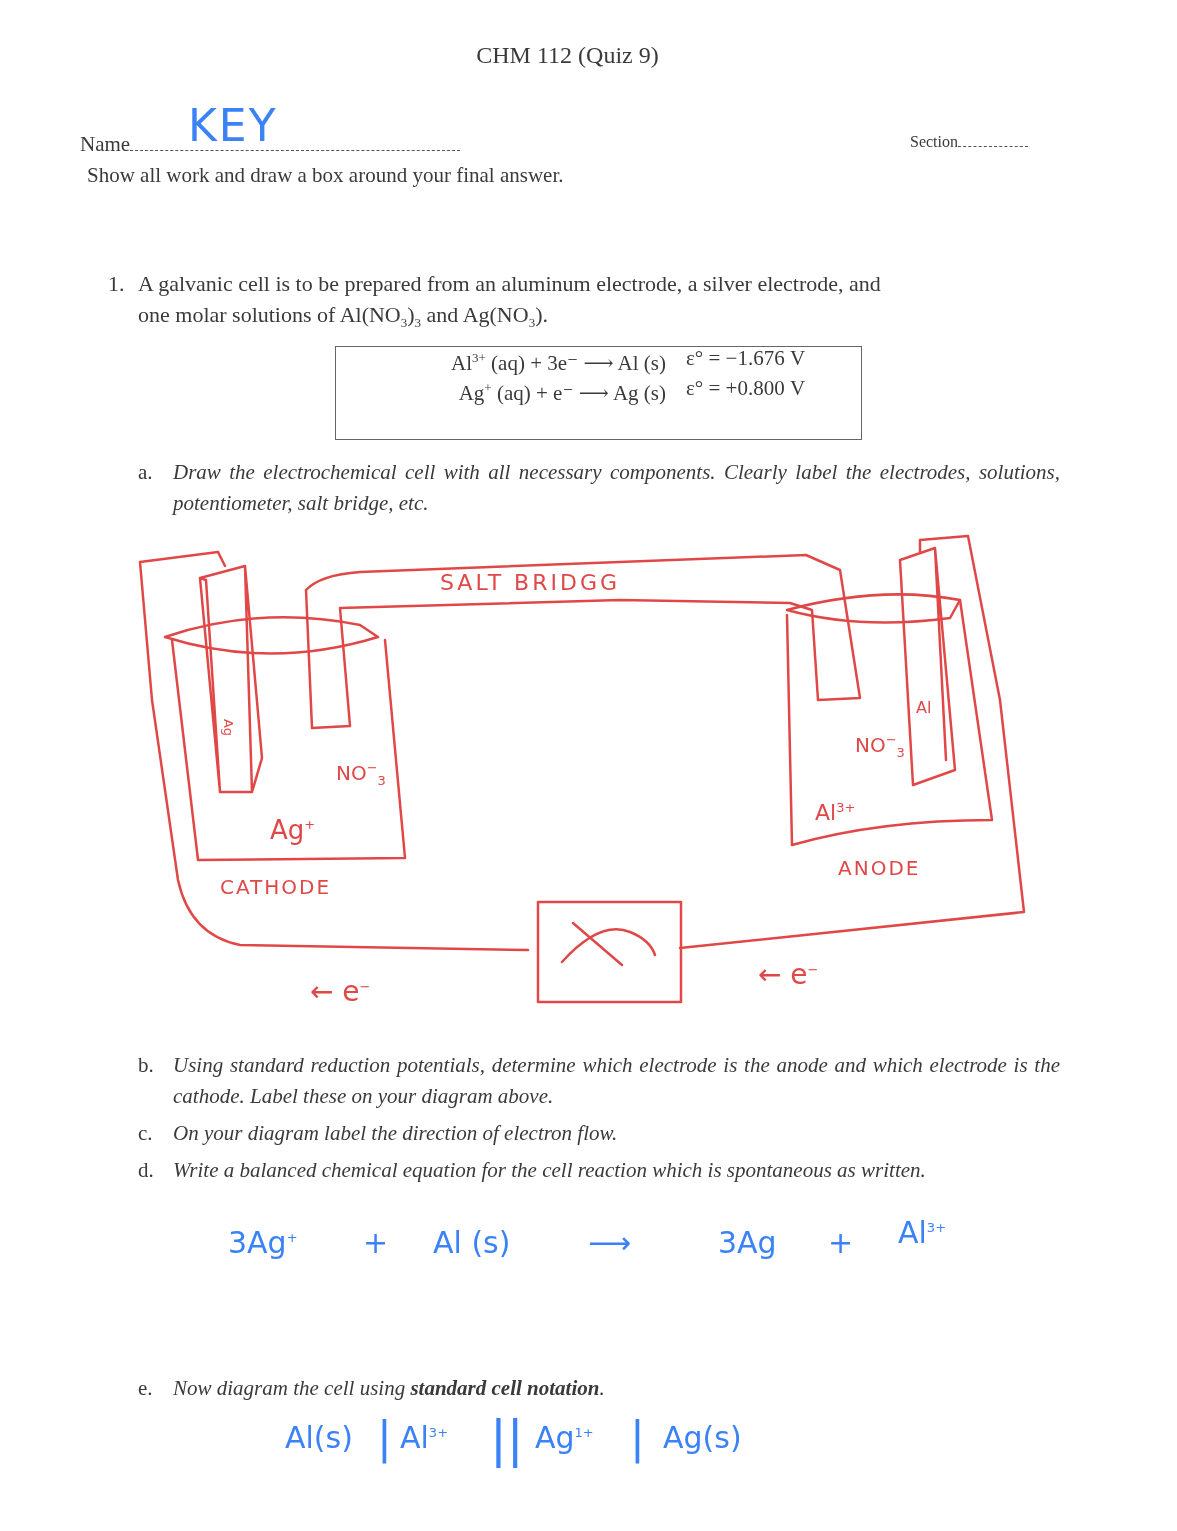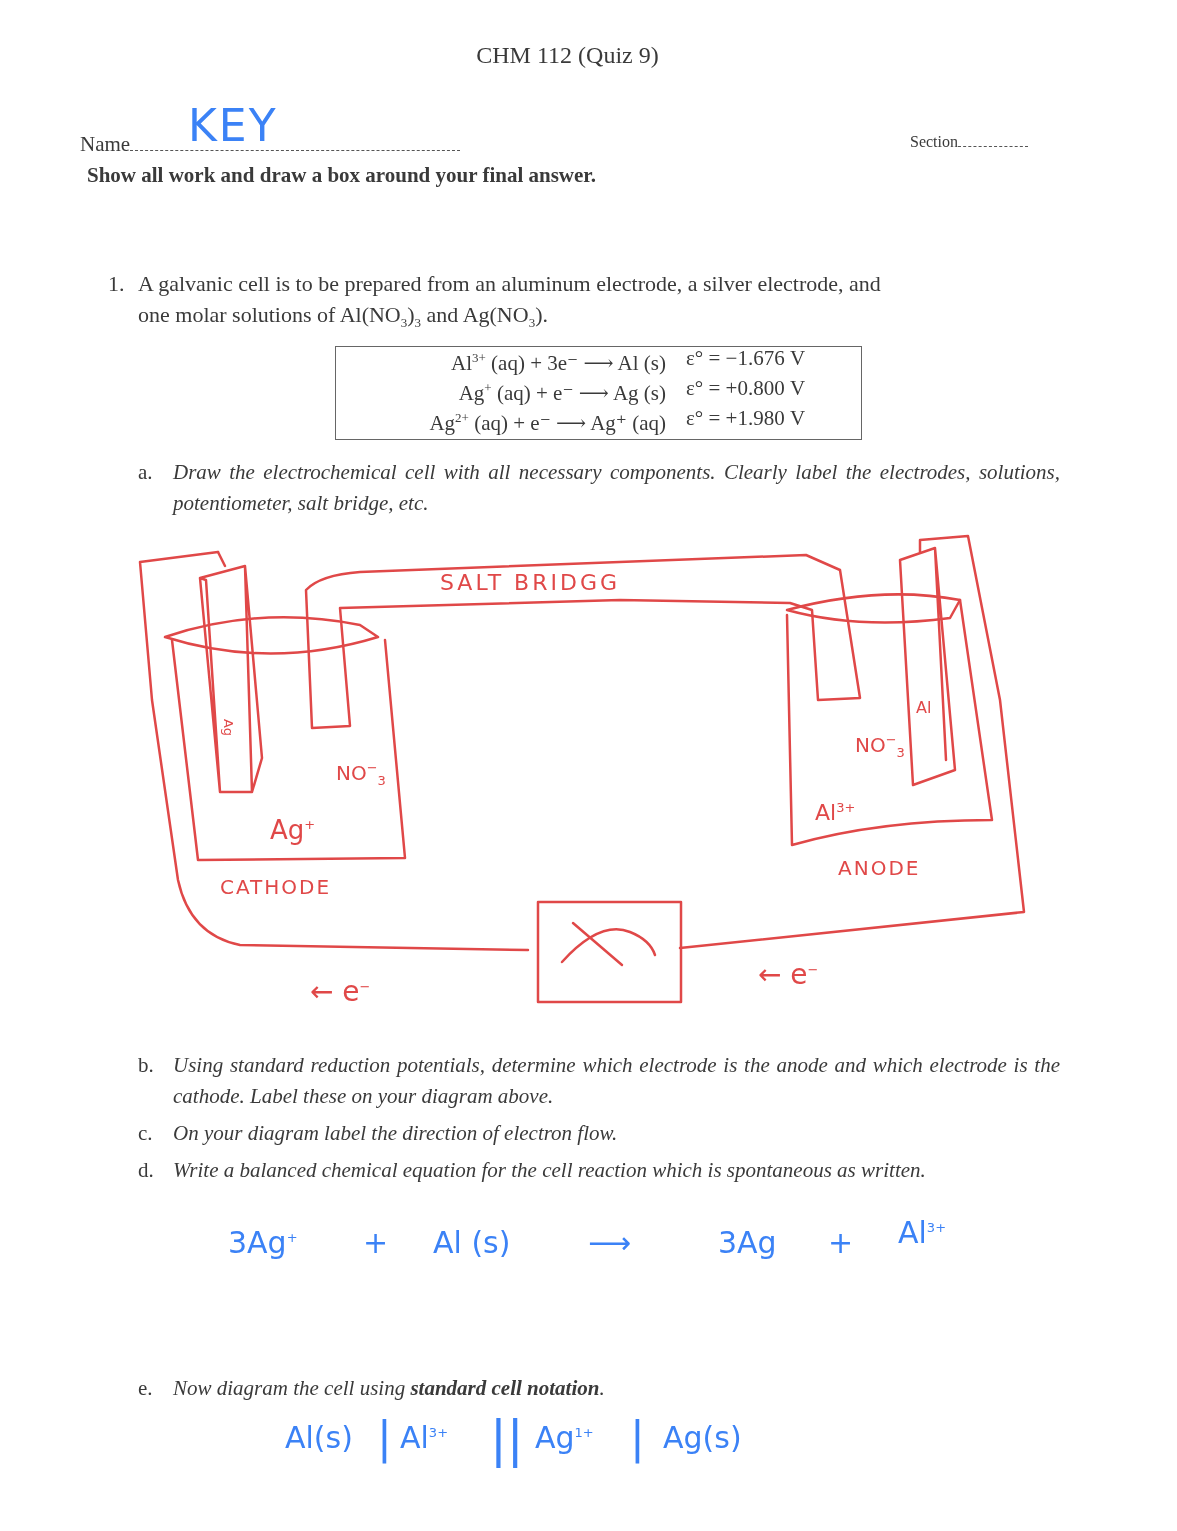--- a/index.html
+++ b/index.html
@@ -6,21 +6,21 @@
   body { width: 1177px; height: 1531px; position: relative; overflow: hidden;
          font-family: "DejaVu Serif", "Liberation Serif", serif; color: #3a3a3a; }
   .abs { position: absolute; }
   .serif { font-family: "Liberation Serif", "DejaVu Serif", serif; }
   .hand { font-family: "DejaVu Sans", "Liberation Sans", sans-serif; color: #3b82f6; }
   .title { left: 0; width: 1135px; top: 42px; text-align: center; font-size: 24px; }
   .name-row { left: 80px; top: 132px; font-size: 21px; }
   .dash { display: inline-block; border-bottom: 1px dashed #555; height: 16px; vertical-align: baseline; }
   .key { left: 188px; top: 100px; font-size: 44px; letter-spacing: 2px; }
   .section { left: 910px; top: 130px; font-size: 16px; }
-  .instr { left: 87px; top: 163px; font-size: 21px; font-weight: bold; }
+  .instr { left: 87px; top: 163px; font-size: 21px; }
   .q1 { left: 108px; top: 268px; width: 960px; font-size: 22px; line-height: 31px; }
   .q1 .num { position: absolute; left: 0; }
   .q1 .body { margin-left: 30px; text-align: justify; }
   .eqbox { left: 335px; top: 346px; width: 525px; height: 92px; border: 1.5px solid #666; font-size: 21px; }
   .eqrow { display: flex; height: 30px; line-height: 22px; }
   .eqrow .rxn { width: 330px; text-align: right; padding-right: 20px; }
   .eqrow .pot { width: 170px; text-align: left; }
   sup, sub { font-size: 13px; }
   .part { left: 138px; width: 922px; font-size: 21px; line-height: 31px; }
   .part .lbl { position: absolute; left: 0; }
@@ -54,24 +54,20 @@
 </div>
 
 <div class="abs eqbox serif">
   <div class="eqrow">
     <span class="rxn"><span>Al</span><sup>3+</sup><span> (aq) + 3e⁻ ⟶ Al (s)</span></span>
     <span class="pot">ε° = −1.676 V</span>
   </div>
   <div class="eqrow">
     <span class="rxn"><span>Ag</span><sup>+</sup><span> (aq) + e⁻ ⟶ Ag (s)</span></span>
     <span class="pot">ε° = +0.800 V</span>
-  </div>
-  <div class="eqrow">
-    <span class="rxn"><span>Ag</span><sup>2+</sup><span> (aq) + e⁻ ⟶ Ag⁺ (aq)</span></span>
-    <span class="pot">ε° = +1.980 V</span>
   </div>
 </div>
 
 <div class="abs part serif" style="top:457px">
   <span class="lbl">a.</span>
   <div class="txt">Draw the electrochemical cell with all necessary components. Clearly label the electrodes, solutions, potentiometer, salt bridge, etc.</div>
 </div>
 
 <svg class="drawing" width="1177" height="1531" fill="none" stroke="#e04848" stroke-width="2.5" stroke-linecap="round" stroke-linejoin="round">
 

